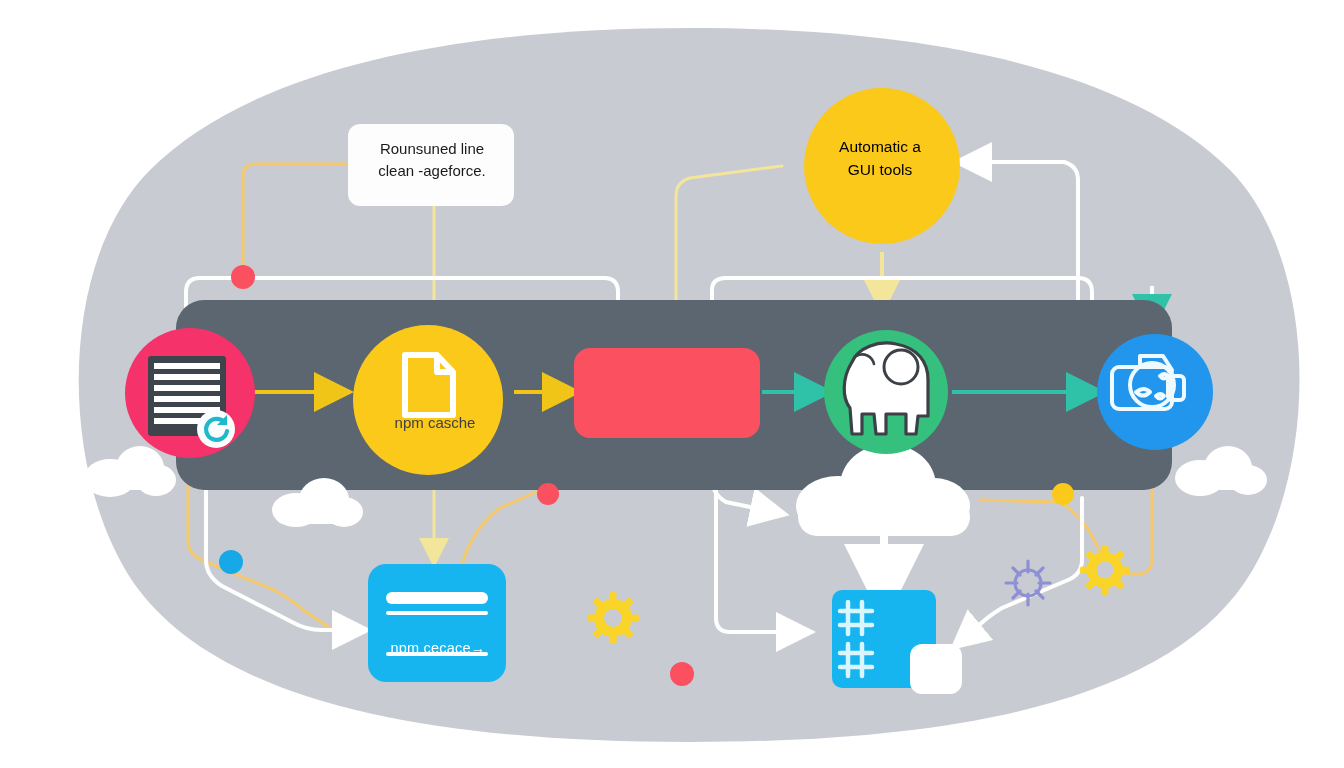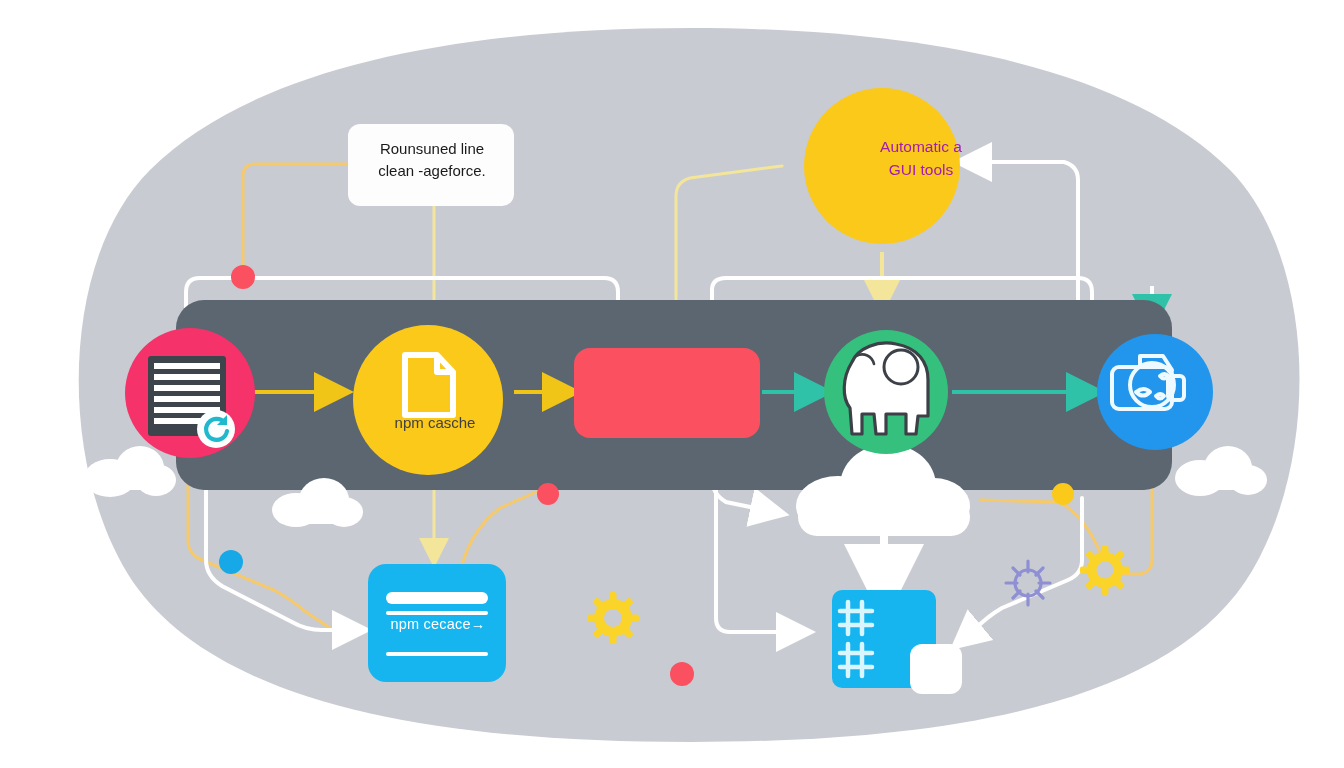--- a/index.html
+++ b/index.html
@@ -26,28 +26,28 @@
     white-space: pre-line;
   }
   #lbl-note {
     left: 352px; top: 138px; width: 160px;
     font-size: 15px; line-height: 1.45;
     color: #1a1a1a; text-align: center;
   }
   #lbl-auto {
     left: 805px; top: 135px; width: 150px;
     font-size: 15.5px; line-height: 1.5;
-    color: #a21caf; text-align: center; margin-left: 41px;
+    color: #000000; text-align: center;
   }
   #lbl-npmcasche {
     left: 360px; top: 414px; width: 150px;
     font-size: 15px; color: #404040; text-align: center;
   }
   #lbl-npmcecace {
-    left: 368px; top: 616px; width: 140px;
+    left: 368px; top: 640px; width: 140px;
     font-size: 14.5px; color: #ffffff; text-align: center;
     letter-spacing: .2px;
   }
 </style>
 </head>
 <body>
 
 <div id="stage">
 
   <svg class="layer" viewBox="0 0 1344 768">

